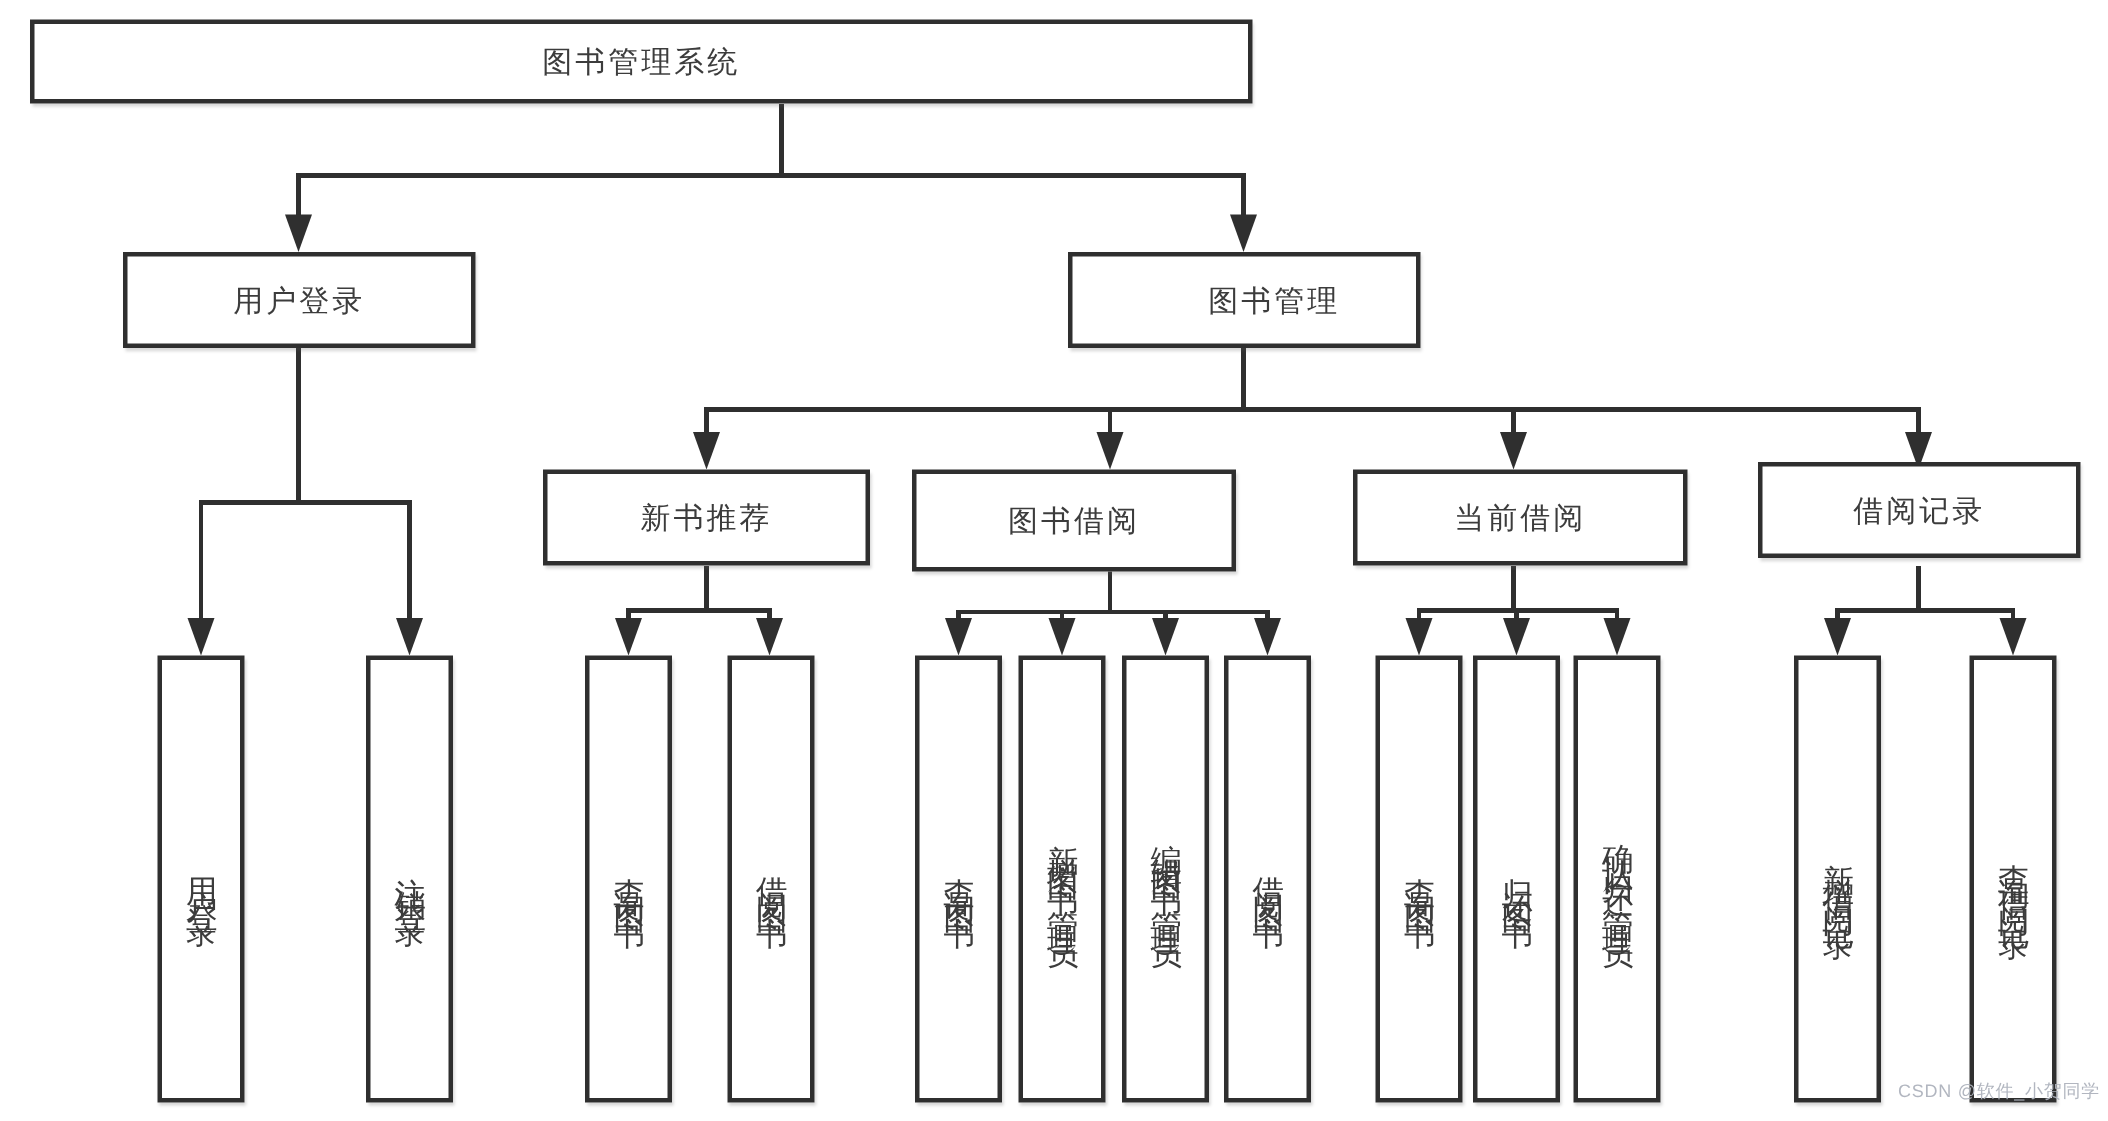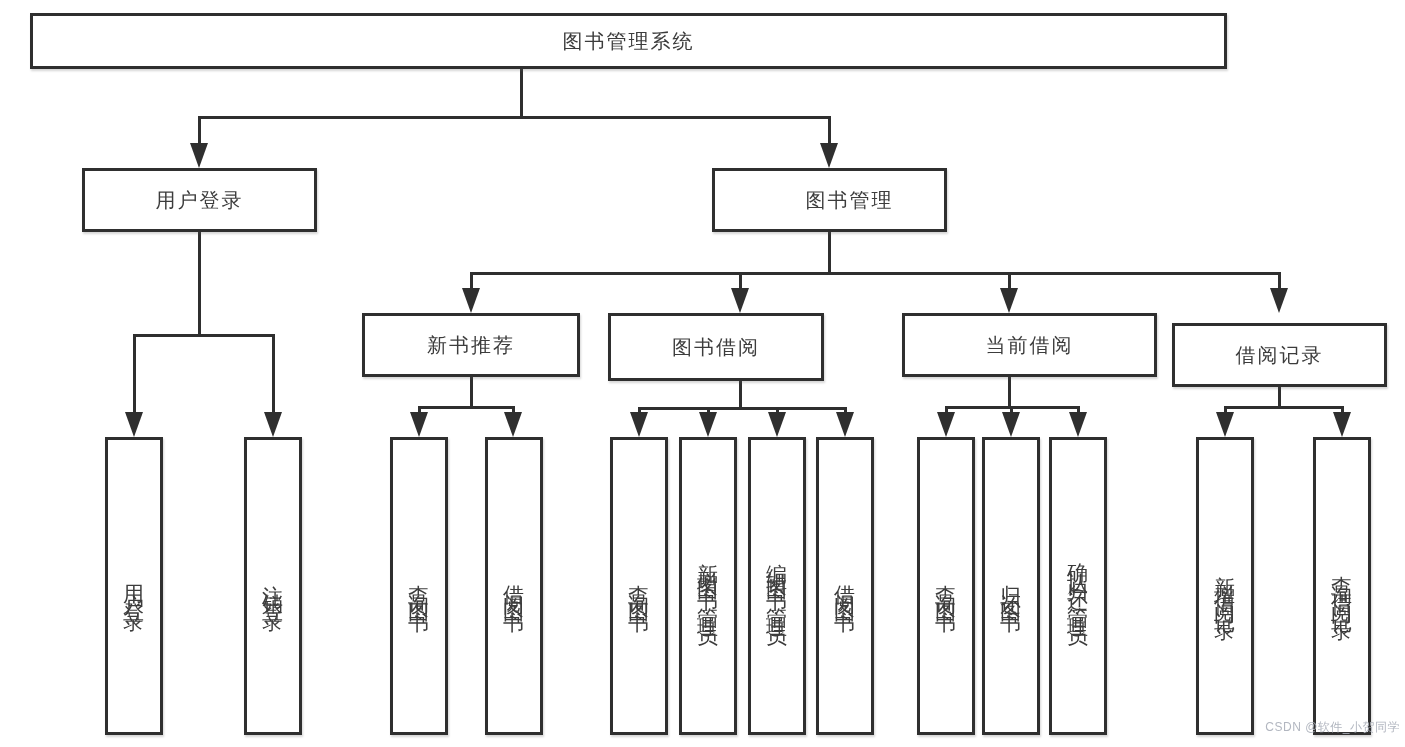--- a/index.html
+++ b/index.html
@@ -86,41 +86,41 @@
       <path d="M768,412 L786,412 L777,437 Z"></path>
       <path d="M836,412 L854,412 L845,437 Z"></path>
       <path d="M937,412 L955,412 L946,437 Z"></path>
       <path d="M1002,412 L1020,412 L1011,437 Z"></path>
       <path d="M1069,412 L1087,412 L1078,437 Z"></path>
       <path d="M1216,412 L1234,412 L1225,437 Z"></path>
       <path d="M1333,412 L1351,412 L1342,437 Z"></path>
     </g>
   </svg>
 
-  <div class="box hlabel" style="left:30px;top:13px;width:1197px;height:56px;">
+  <div class="box hlabel" style="left:20px;top:13px;width:815px;height:56px;">
     <span>图书管理系统</span>
   </div>
 
   <div class="box hlabel" style="left:82px;top:168px;width:235px;height:64px;">
     <span>用户登录</span>
   </div>
   <div class="box hlabel" style="left:712px;top:168px;width:235px;height:64px;padding-left:40px;">
     <span>图书管理</span>
   </div>
 
   <div class="box hlabel" style="left:362px;top:313px;width:218px;height:64px;">
     <span>新书推荐</span>
   </div>
   <div class="box hlabel" style="left:608px;top:313px;width:216px;height:68px;">
     <span>图书借阅</span>
   </div>
-  <div class="box hlabel" style="left:902px;top:313px;width:255px;height:64px;">
+  <div class="box hlabel" style="left:902px;top:313px;width:223px;height:64px;">
     <span>当前借阅</span>
   </div>
-  <div class="box hlabel" style="left:1172px;top:323px;width:215px;height:64px;">
+  <div class="box hlabel" style="left:1172px;top:308px;width:215px;height:64px;">
     <span>借阅记录</span>
   </div>
 
   <div class="box leaf" style="left:105px;">
     <span class="vtext">用户登录</span>
   </div>
   <div class="box leaf" style="left:244px;">
     <span class="vtext">注销登录</span>
   </div>
   <div class="box leaf" style="left:390px;">

